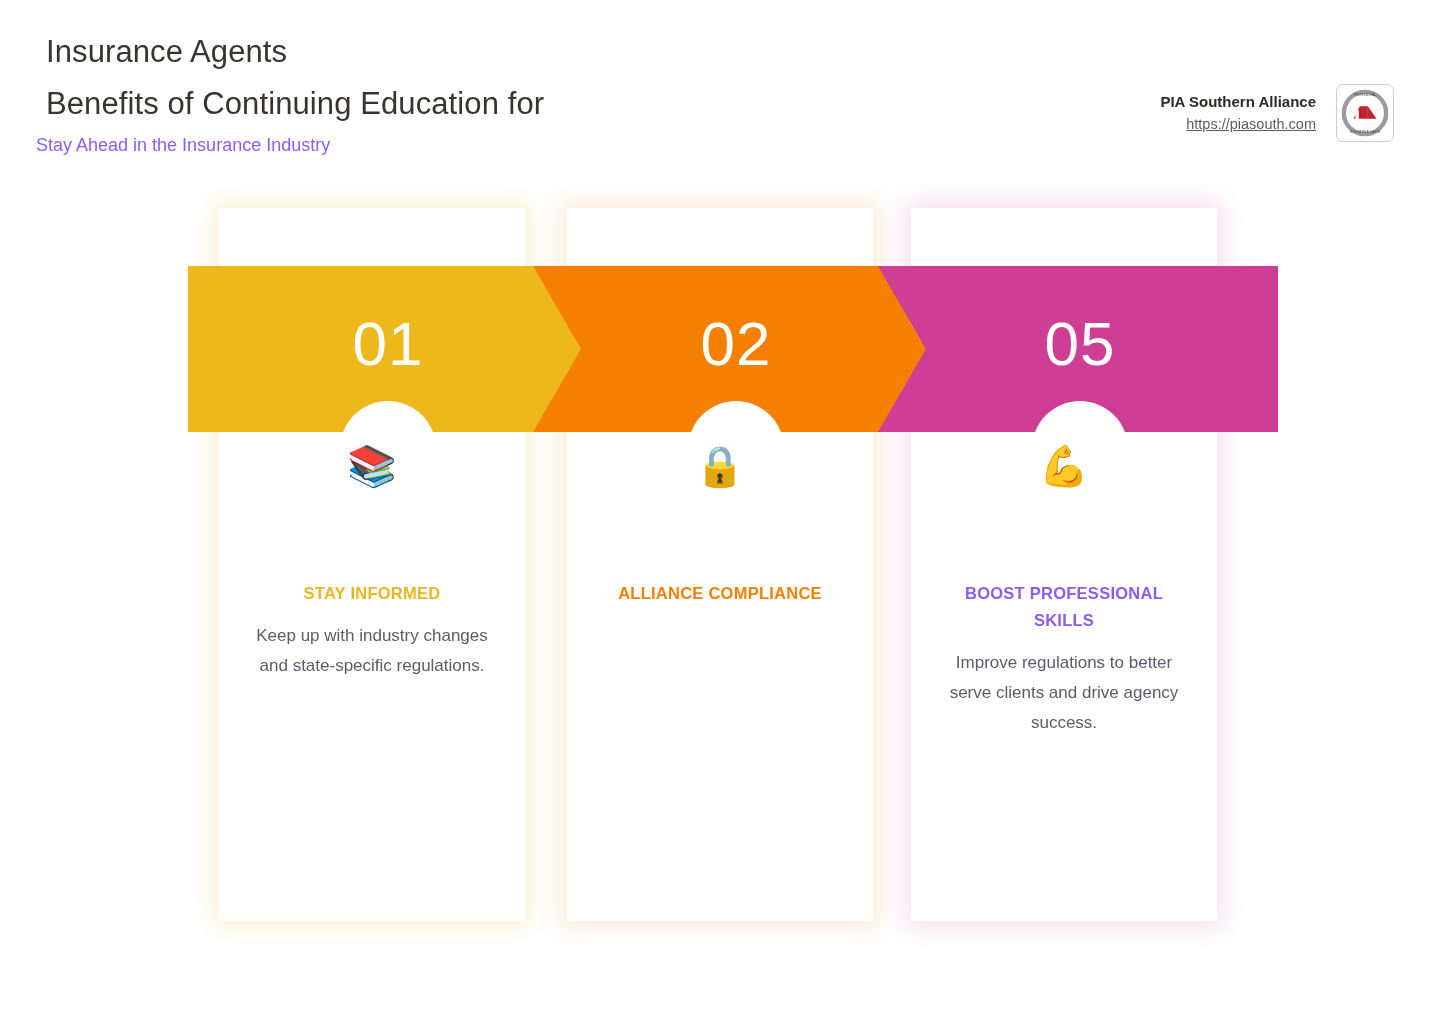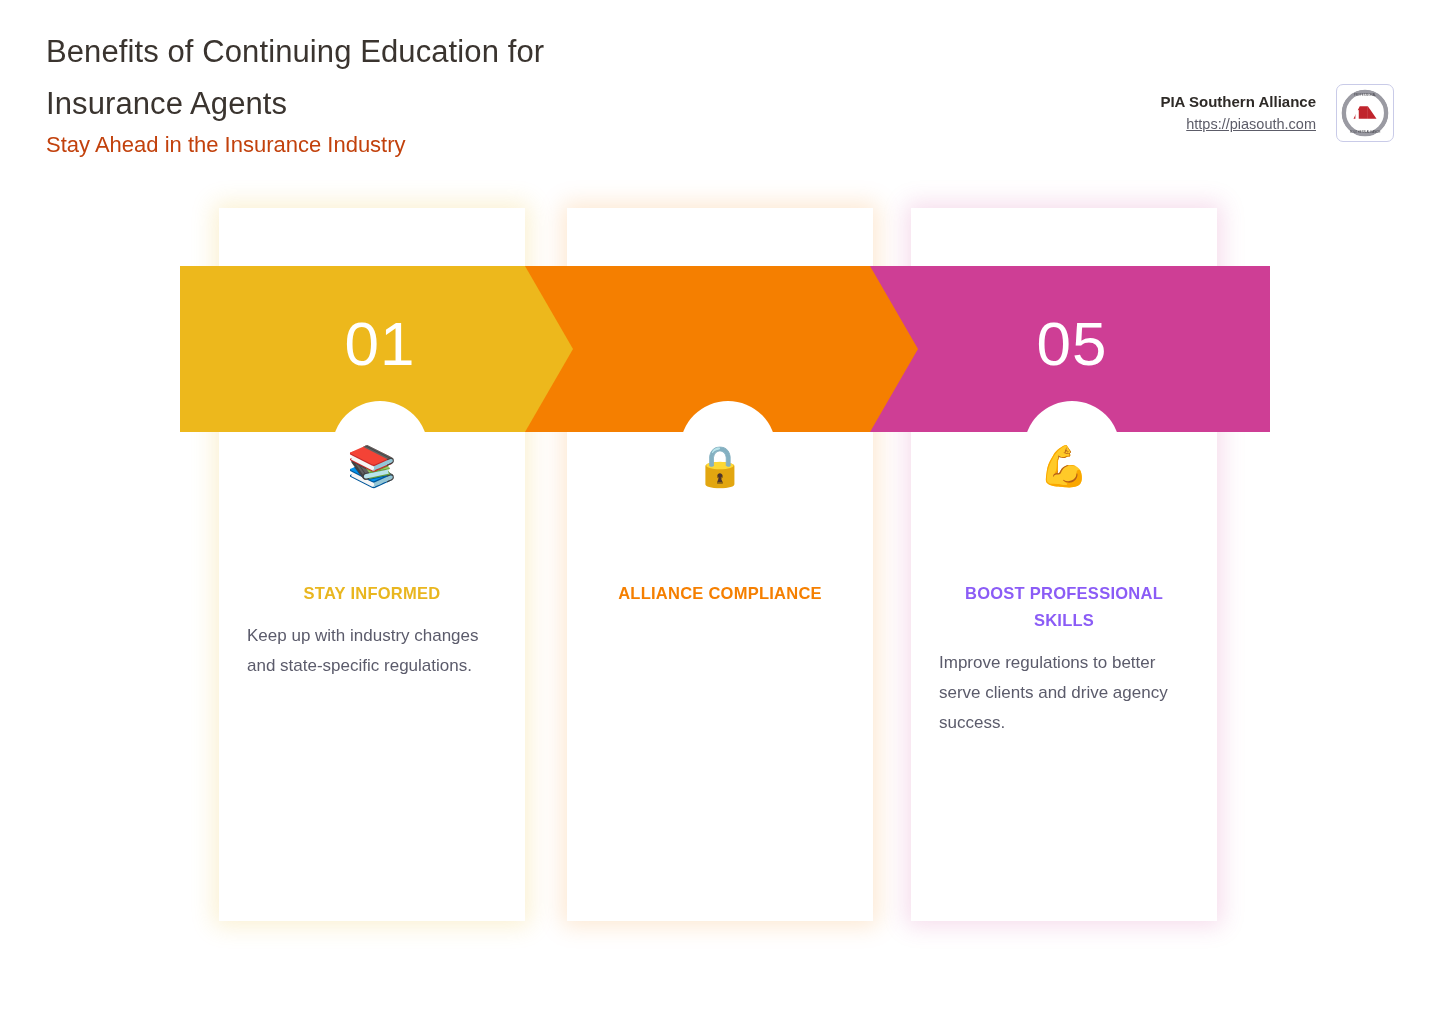--- a/index.html
+++ b/index.html
@@ -27,26 +27,26 @@
     width: 660px;
     font-size: 31px;
     line-height: 52px;
     font-weight: 400;
     color: #3a342f;
     letter-spacing: 0.1px;
   }
 
   .header-subtitle {
     position: absolute;
-    left: 46px;
+    left: 36px;
     top: 133px;
-    font-size: 22px;
+    font-size: 18px;
     line-height: 24px;
     font-weight: 400;
-    color: #c2410c;
+    color: #8b5cf6;
   }
 
   
   .brand {
     position: absolute;
     right: 46px;
     top: 84px;
     display: flex;
     align-items: center;
     gap: 20px;
@@ -118,28 +118,28 @@
   }
   .card-1 .card-heading { color: #e9b61f; }
   .card-2 .card-heading { color: #f57f00; }
   .card-3 .card-heading { color: #8b5cf6; }
 
   .card-body {
     margin-top: 14px;
     font-size: 17px;
     line-height: 30px;
     color: #5b5b6b;
-    text-align: left;
+    text-align: center;
     font-weight: 400;
   }
 
   
   .banner {
     position: absolute;
-    left: 180px;
+    left: 188px;
     top: 266px;
     width: 1090px;
     height: 166px;
   }
   .banner svg { display: block; }
 
   .band-number {
     position: absolute;
     top: 0;
     height: 166px;
@@ -156,22 +156,22 @@
   .num-1 { left: 120px;  width: 160px; }
   .num-2 { left: 468px;  width: 160px; }
   .num-3 { left: 812px;  width: 160px; }
 </style>
 </head>
 <body>
 
 <div class="page">
 
   <div class="header-title">
+    <div>Insurance Agents</div>
     <div>Benefits of Continuing Education for</div>
-    <div>Insurance Agents</div>
   </div>
 
   <div class="header-subtitle">Stay Ahead in the Insurance Industry</div>
 
   <div class="brand">
     <div class="brand-text">
       <div class="brand-name">PIA Southern Alliance</div>
       <div class="brand-url">https://piasouth.com</div>
     </div>
     <div class="brand-logo">
@@ -221,16 +221,17 @@
       <path d="M0 0 H690 L738 83 L690 166 H0 Z" fill="#F57F00"></path>
 
       <path d="M0 0 H345 L393 83 L345 166 H0 Z" fill="#EDB81C"></path>
 
       <circle cx="200" cy="183" r="48" fill="#ffffff"></circle>
       <circle cx="548" cy="183" r="48" fill="#ffffff"></circle>
       <circle cx="892" cy="183" r="48" fill="#ffffff"></circle>
     </svg>
 
     <div class="band-number num-1">01</div>
+    <div class="band-number num-2">02</div>
     <div class="band-number num-3">05</div>
   </div>
 
 </div>
 
 </body></html>

